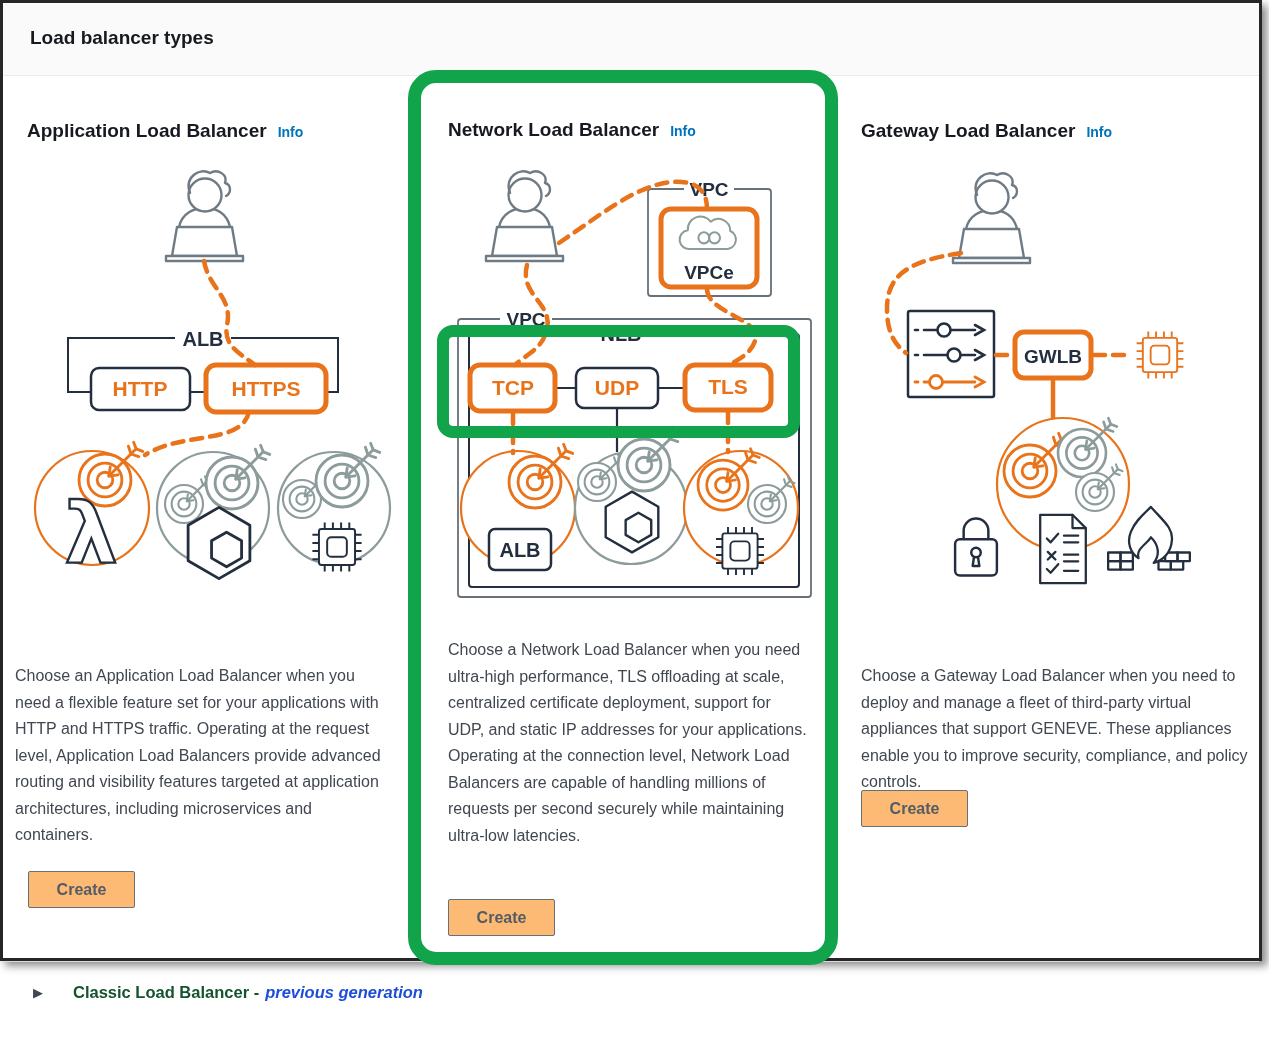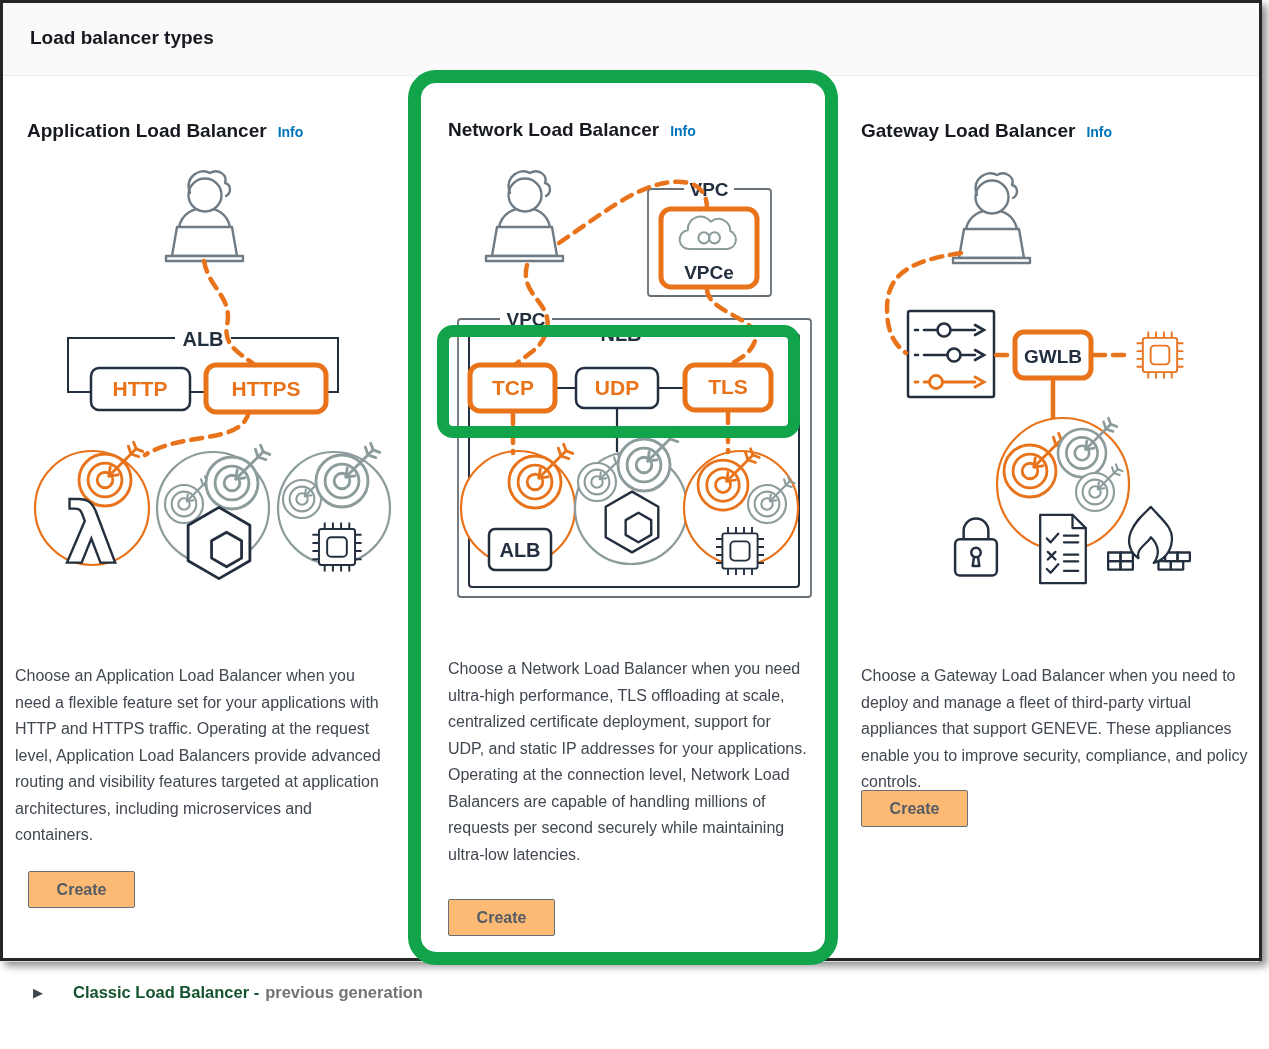--- a/index.html
+++ b/index.html
@@ -12,31 +12,31 @@
     border:3px solid #262626;background:#fff;box-shadow:5px 5px 8px rgba(0,0,0,.45);}
   .header{position:absolute;left:0;right:0;top:0;height:72px;background:#FAFAFA;
     border-bottom:1px solid #EAEDED;}
   .header .title{position:absolute;left:27px;top:24px;font-size:19px;font-weight:bold;color:#16191F;}
   .card-title{position:absolute;display:flex;align-items:baseline;white-space:nowrap;justify-content:space-between;}
   .card-title .main{font-size:19px;font-weight:bold;color:#16191F;}
   .card-title .info{font-size:14px;font-weight:bold;color:var(--blue);margin-left:11px;cursor:pointer;}
   .t1{left:24px;top:117px}.t2{left:445px;top:116px}.t3{left:858px;top:117px}
   .desc{position:absolute;font-size:16px;line-height:26.5px;color:#414750;}
   .d1{left:12px;top:644px;width:372px}
-  .d2{left:445px;top:637px;width:362px}
+  .d2{left:445px;top:618px;width:362px}
   .d3{left:858px;top:644px;width:392px}
   .create-btn{position:absolute;box-sizing:border-box;min-width:107px;height:37px;background:#fdba74;
     border:1px solid #687078;border-radius:2px;font-family:"Liberation Sans",sans-serif;
     font-size:16px;font-weight:bold;color:#545B64;cursor:pointer;padding:0 26px;}
   .b1{left:25px;top:868px}.b2{left:445px;top:896px}.b3{left:858px;top:787px}
   .footer-divider{position:absolute;left:0;right:0;top:958px;border-top:1px solid #D5DBDB;}
   .footer-row{position:absolute;left:30px;top:980px;display:flex;align-items:center;cursor:pointer;}
   .footer-row .arrow{font-size:13px;color:#414750;margin-right:14px;}
   .footer-row .lbl{font-size:16.5px;font-weight:bold;color:#14532d;margin-left:16px;}
-  .footer-row .lbl-it{font-size:16.5px;font-weight:bold;color:#737373;margin-left:6px;}
+  .footer-row .lbl-it{font-size:16.5px;font-weight:bold;font-style:italic;color:#1d4ed8;margin-left:6px;}
   svg.diagram{position:absolute;overflow:visible;}
   .svg-alb{left:24px;top:155px;width:396px;height:490px}
   .svg-nlb{left:445px;top:155px;width:392px;height:490px}
   .svg-gwlb{left:858px;top:155px;width:392px;height:490px}
   
   .dash{stroke:var(--orange);stroke-width:4.5;fill:none;stroke-dasharray:11 8;stroke-linecap:round;}
   .oline{stroke:var(--orange);stroke-width:4.5;fill:none;stroke-linecap:round;}
   .dkline{stroke:var(--dark);stroke-width:2.2;fill:none;}
   .b-or{stroke:var(--orange);stroke-width:5;fill:#fff;}
   .b-dk{stroke:var(--dark);stroke-width:2.5;fill:#fff;}

